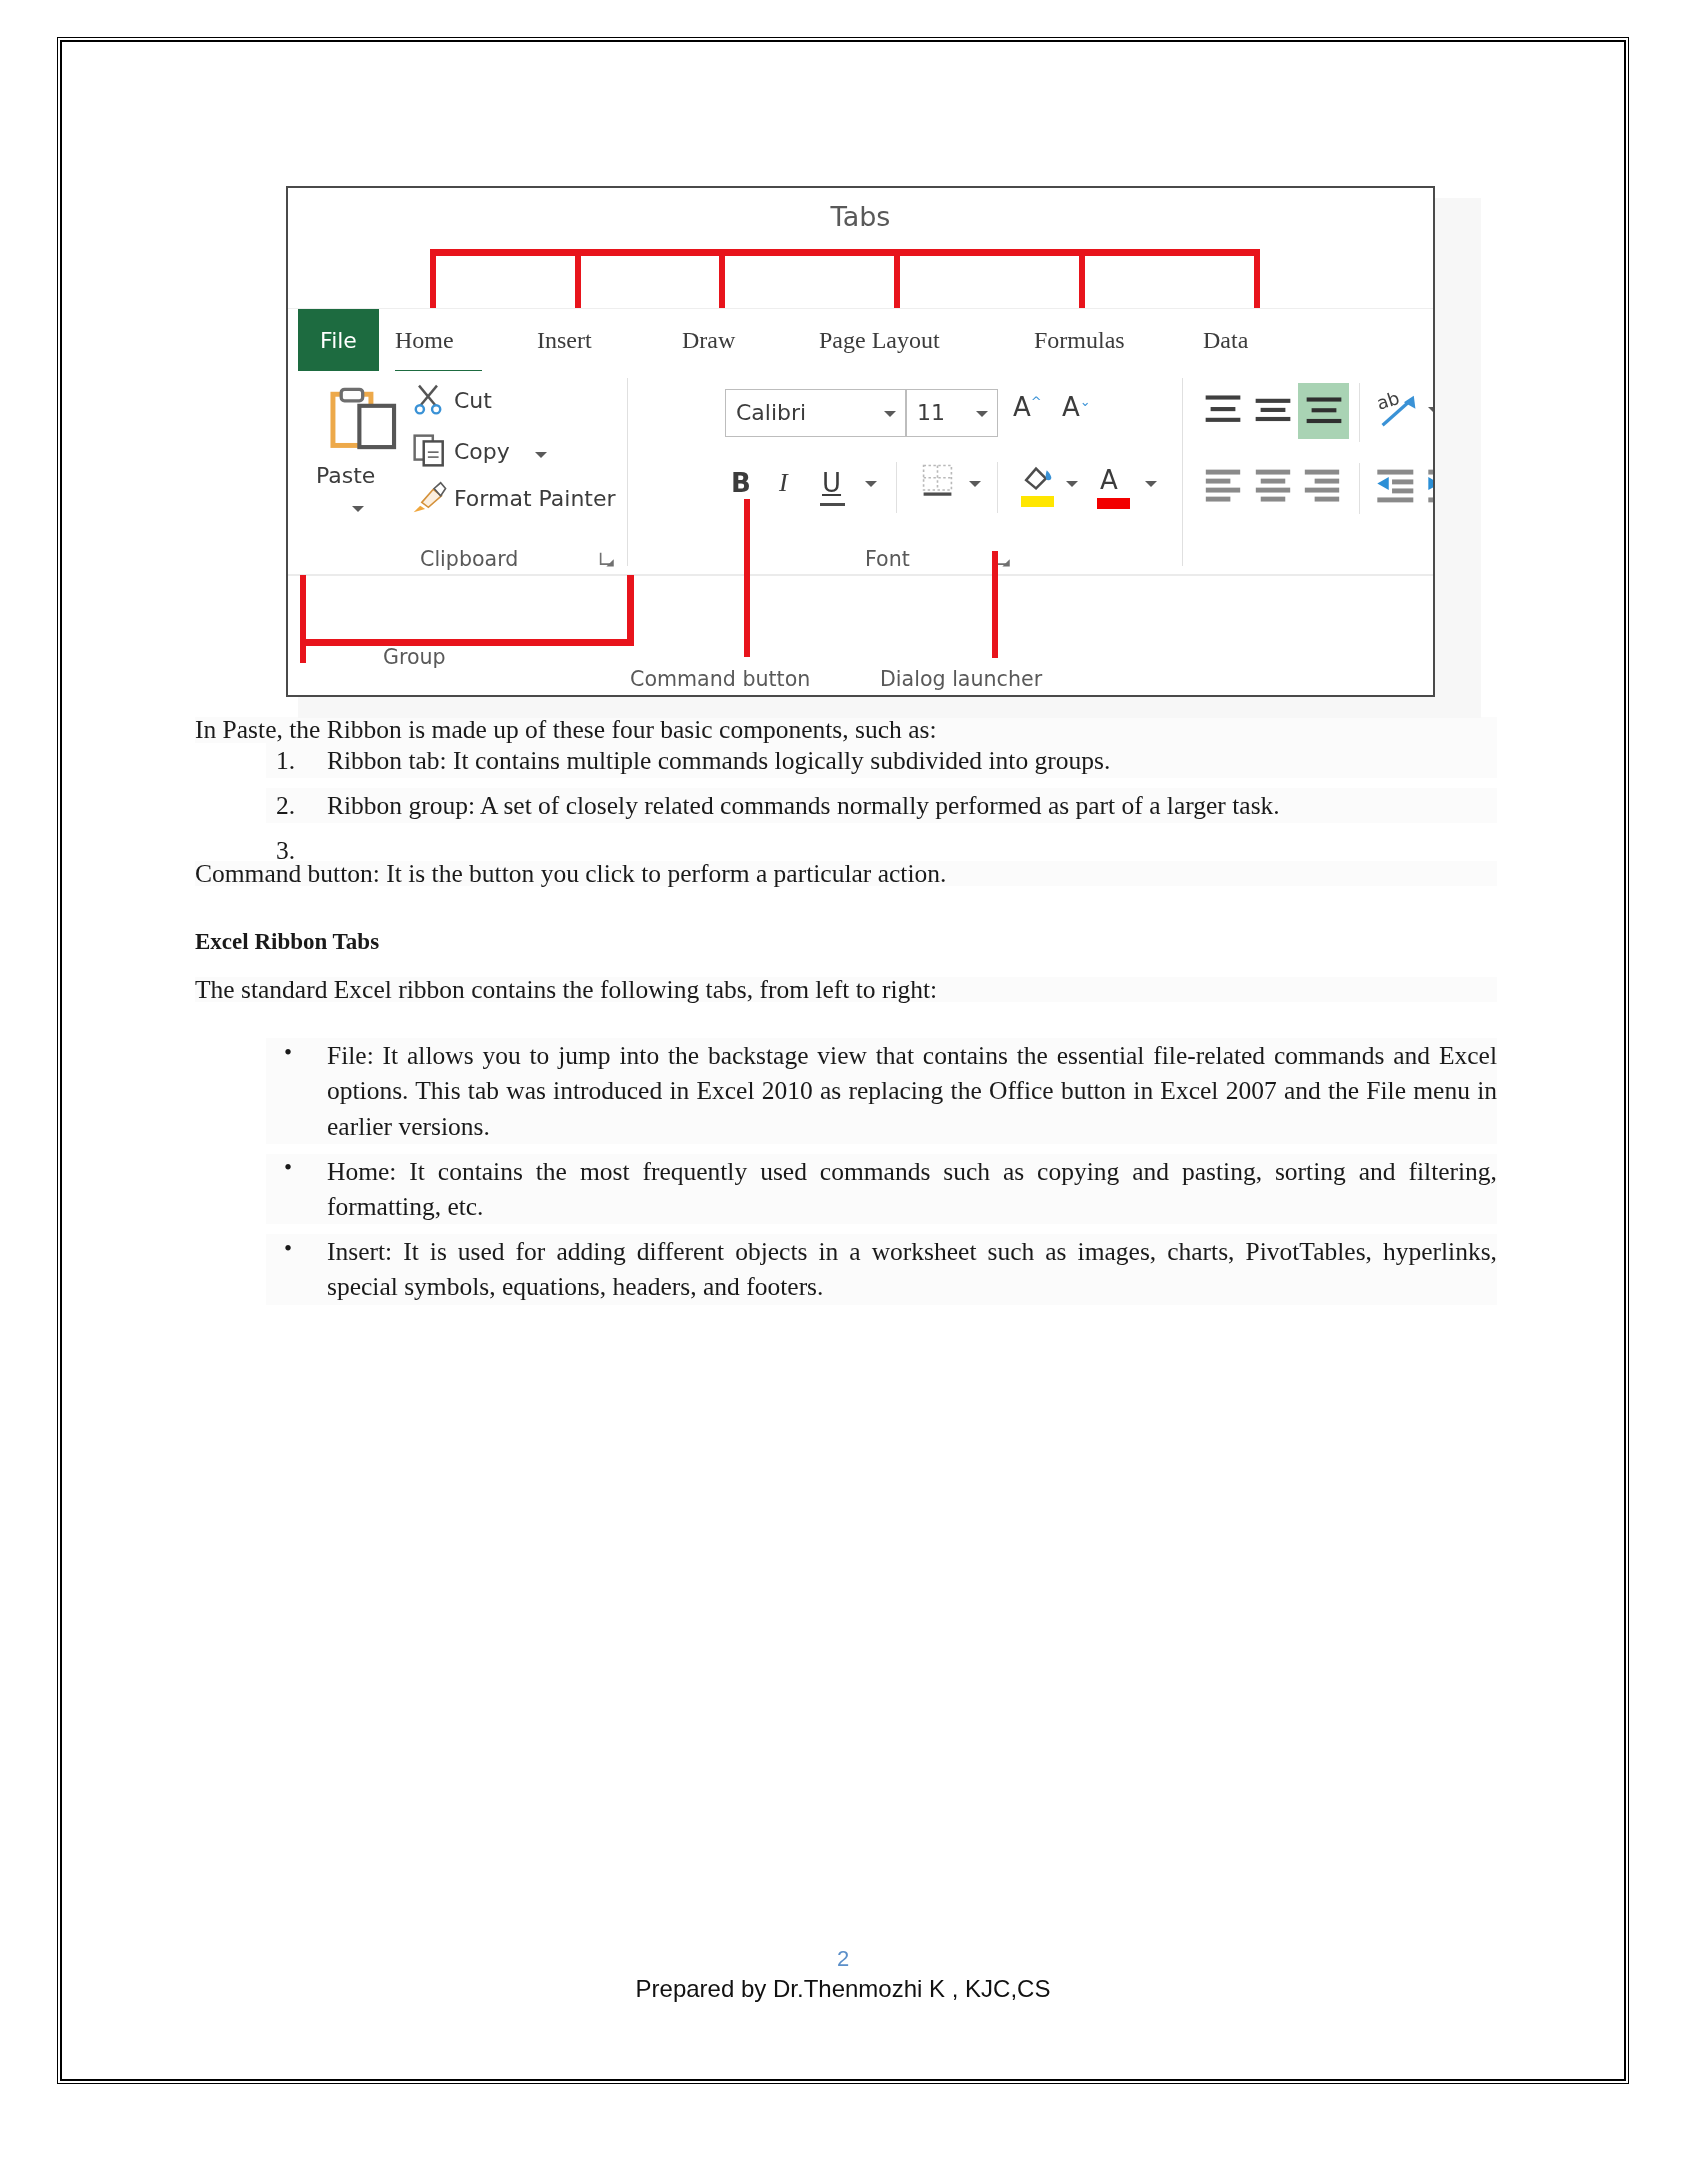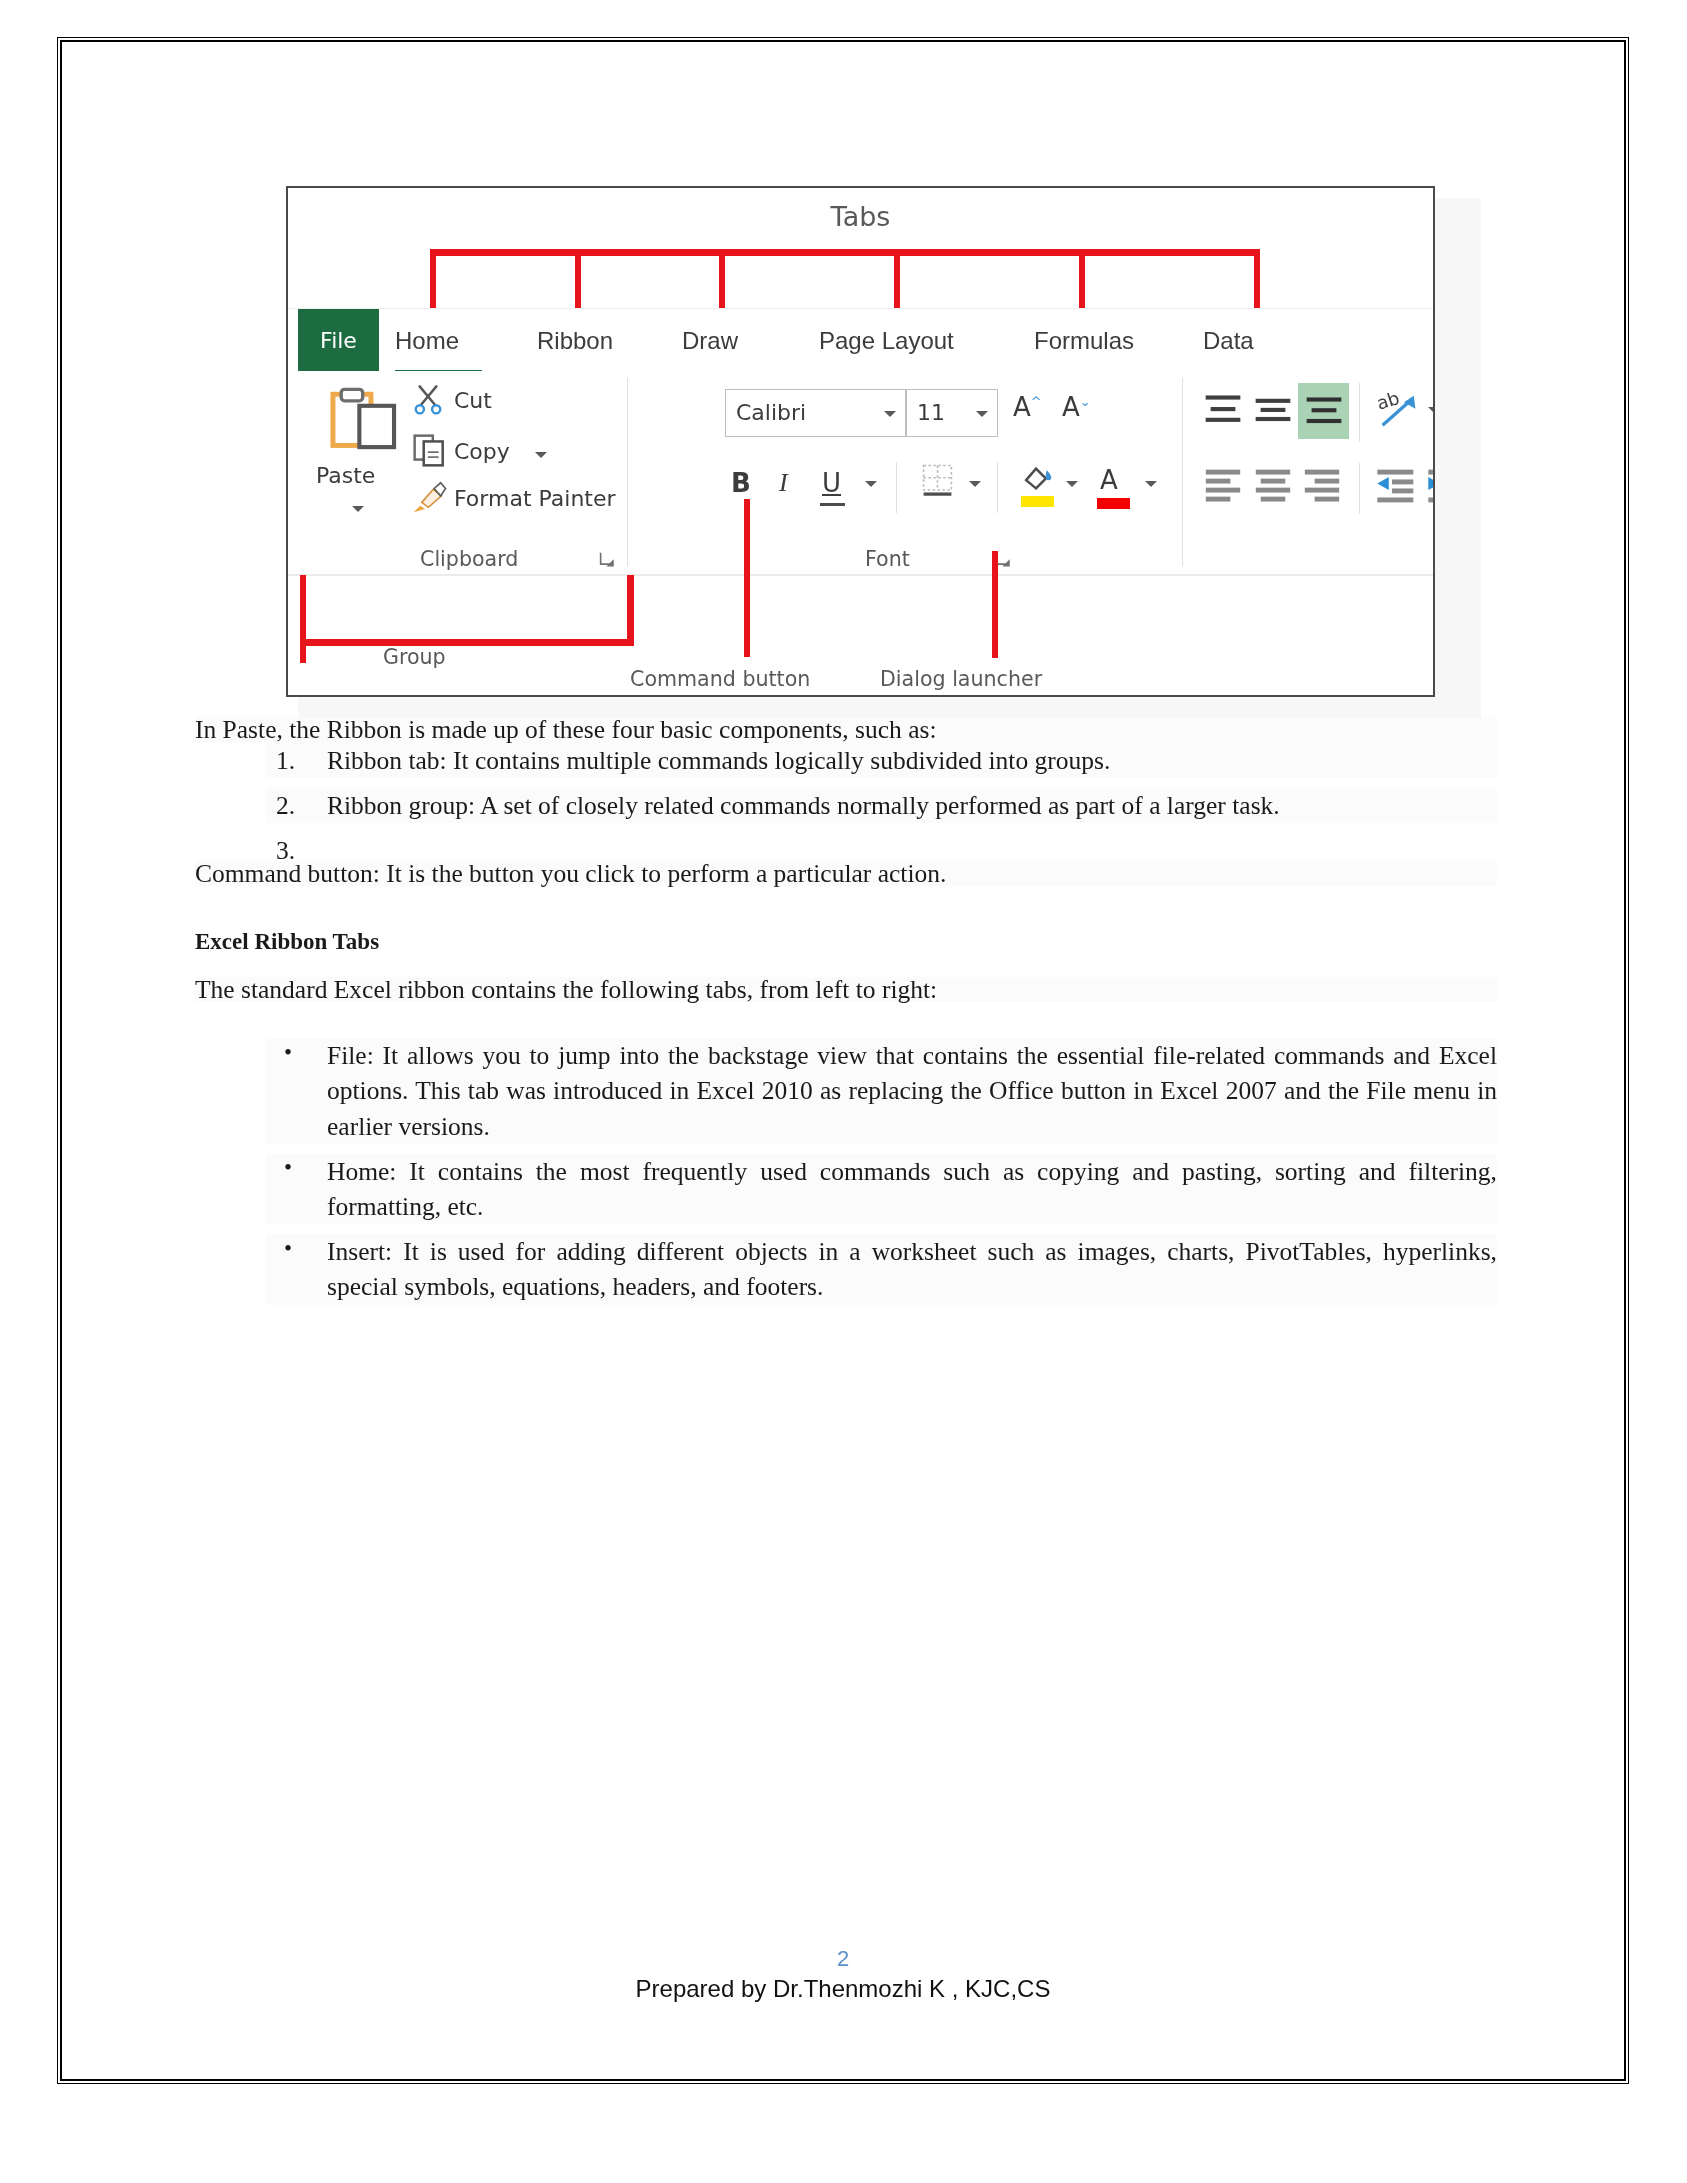--- a/index.html
+++ b/index.html
@@ -69,21 +69,21 @@
   }
   .file-tab{
     position:absolute;left:10px;top:0;width:81px;height:63px;
     background:#1d6b40;color:#fff;
     display:flex;align-items:center;justify-content:center;
     font-size:22px;font-family:"DejaVu Sans", sans-serif;
   }
   .tab{
     position:absolute;top:18px;
     font-size:24px;color:#3c3c3c;white-space:nowrap;
-    font-family:Liberation Sans, sans-serif;
+    font-family:Liberation Serif, serif;
   }
   .tab-underline{
     position:absolute;top:61px;height:5.8px;background:#1d6b40;
   }
 
   
   .ribbon-body{
     position:absolute;left:0;top:183px;width:100%;height:203px;
     background:#fff;
   }
@@ -205,21 +205,21 @@
         <div class="red tbv" style="left:606px;height:59px;"></div>
         <div class="red tbv" style="left:791px;height:59px;"></div>
         <div class="red tbv" style="left:966px;height:69px;"></div>
 
         <div class="tabbar">
           <div class="file-tab">
             <span>File</span>
           </div>
           <div class="tab" style="left:107px;"><span>Home</span></div>
           <div class="tab-underline" style="left:107px;width:87px;"></div>
-          <div class="tab" style="left:249px;"><span>Ribbon</span></div>
+          <div class="tab" style="left:249px;"><span>Insert</span></div>
           <div class="tab" style="left:394px;"><span>Draw</span></div>
           <div class="tab" style="left:531px;"><span>Page Layout</span></div>
           <div class="tab" style="left:746px;"><span>Formulas</span></div>
           <div class="tab" style="left:915px;"><span>Data</span></div>
         </div>
 
         <div class="ribbon-body">
 
           <div class="clip-icon" style="left:40px;top:15px;width:71px;height:71px;">
             <svg width="71" height="71" viewBox="0 0 86 86">

